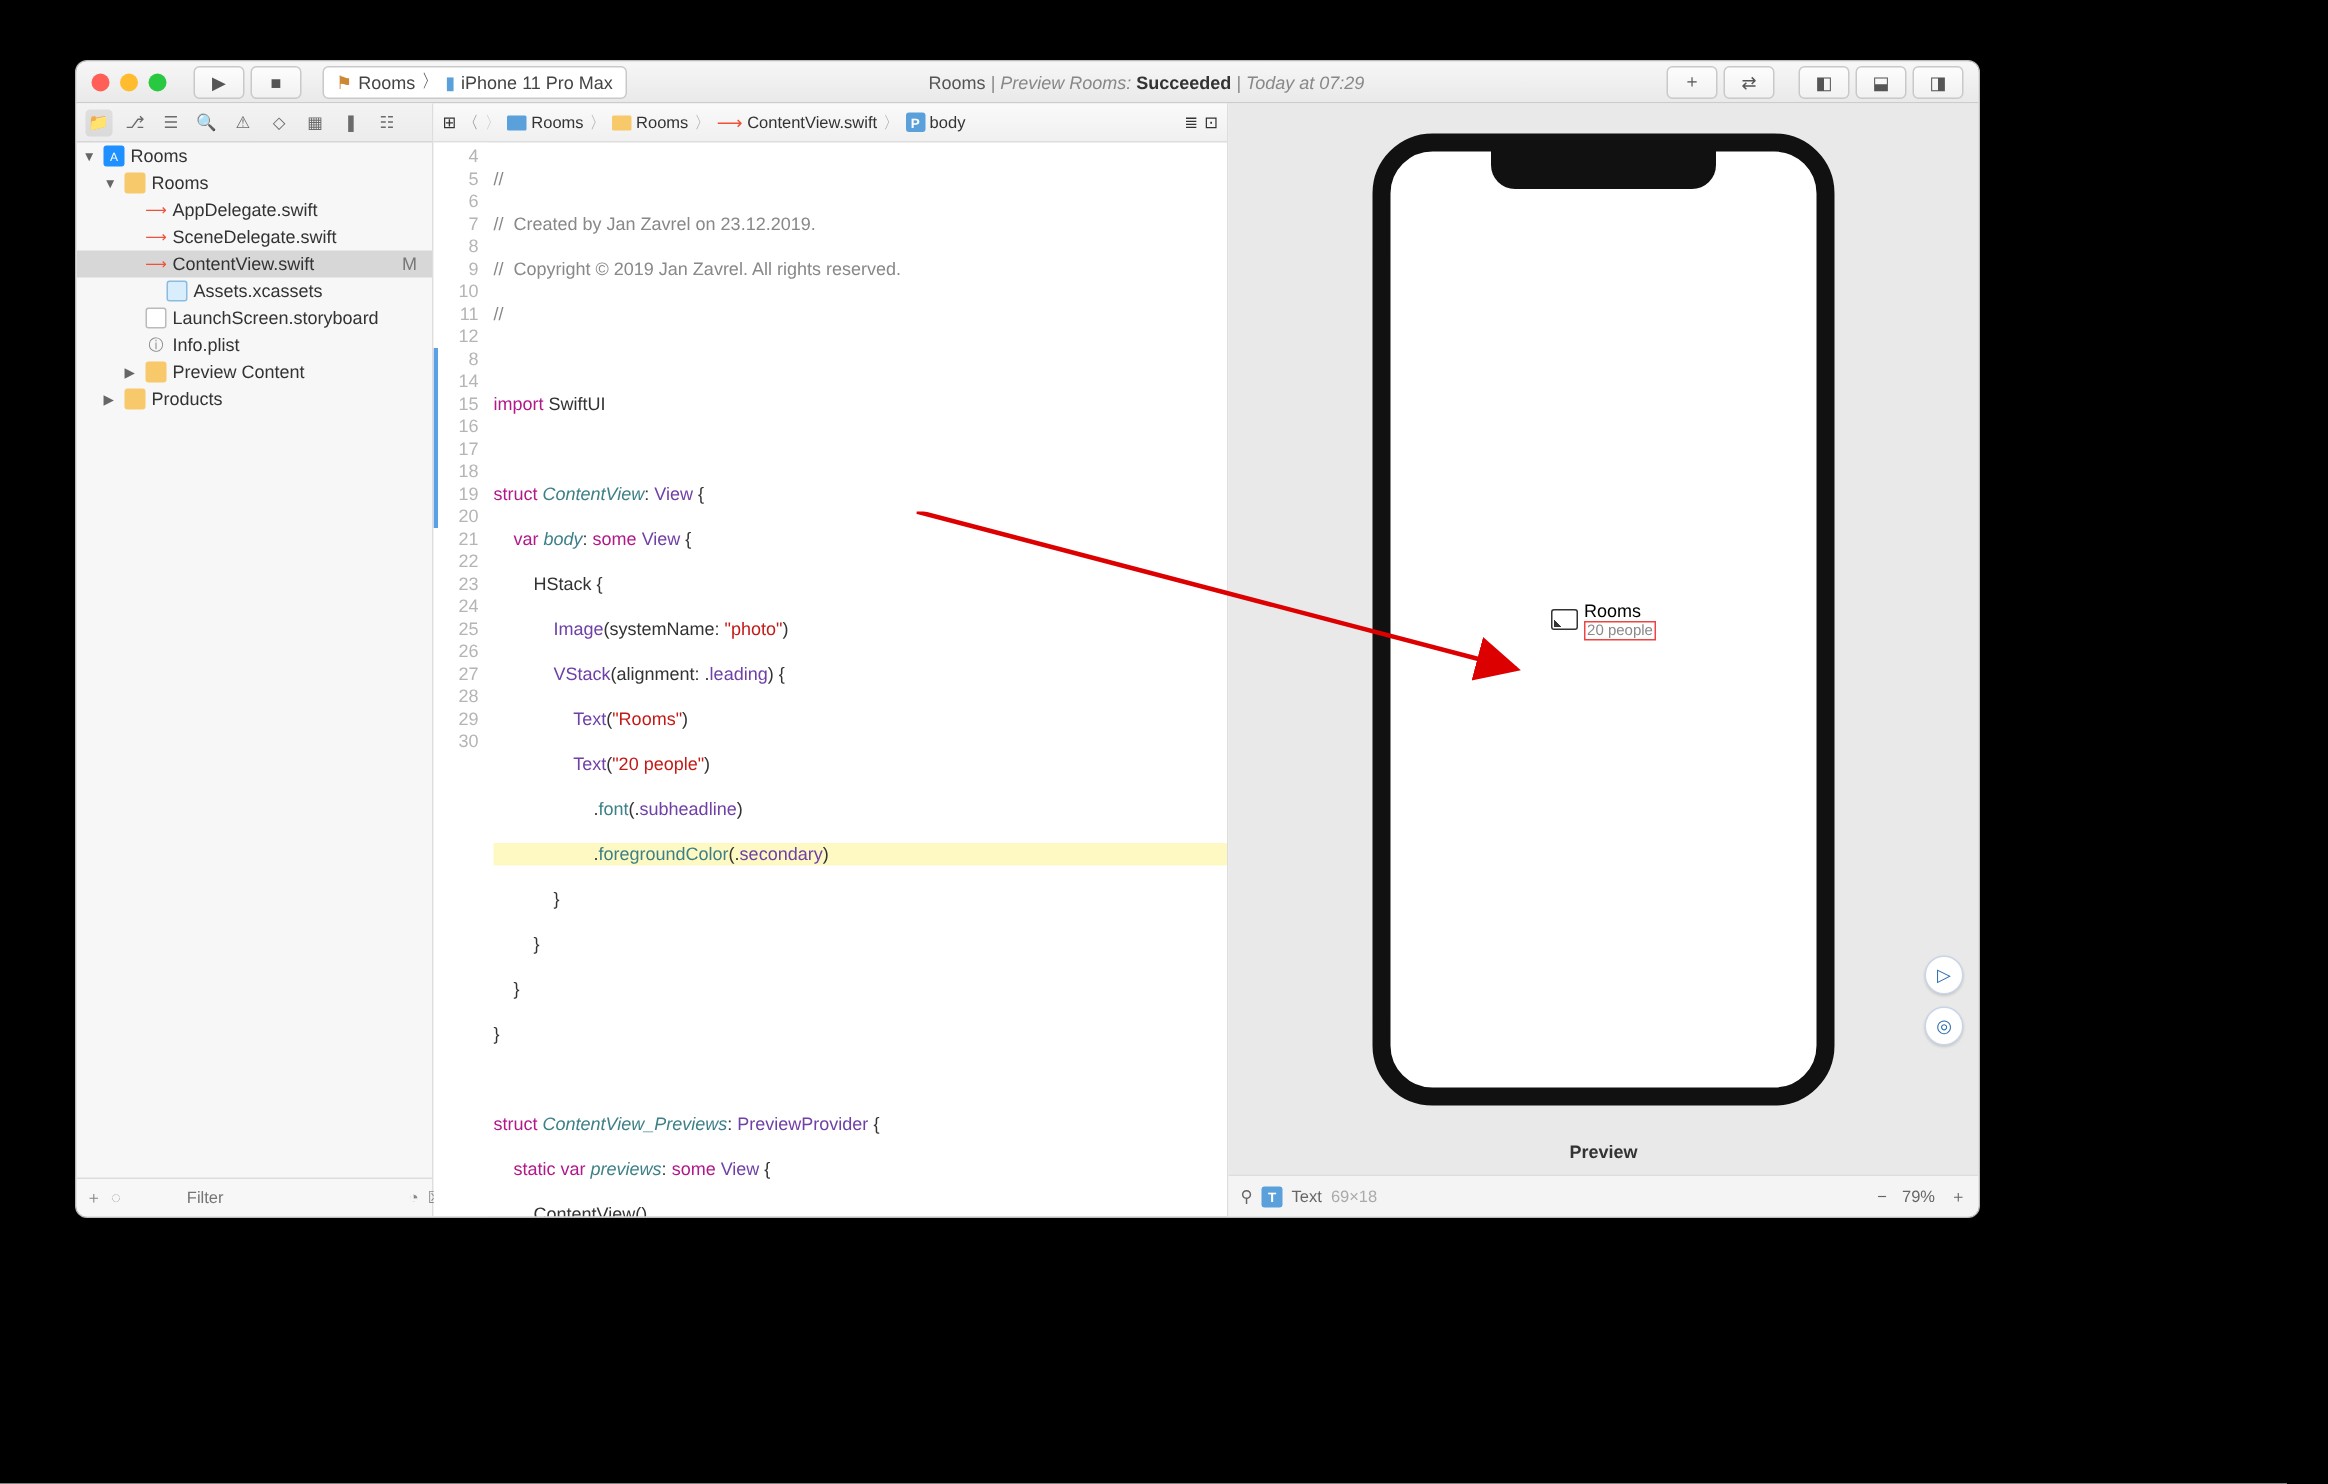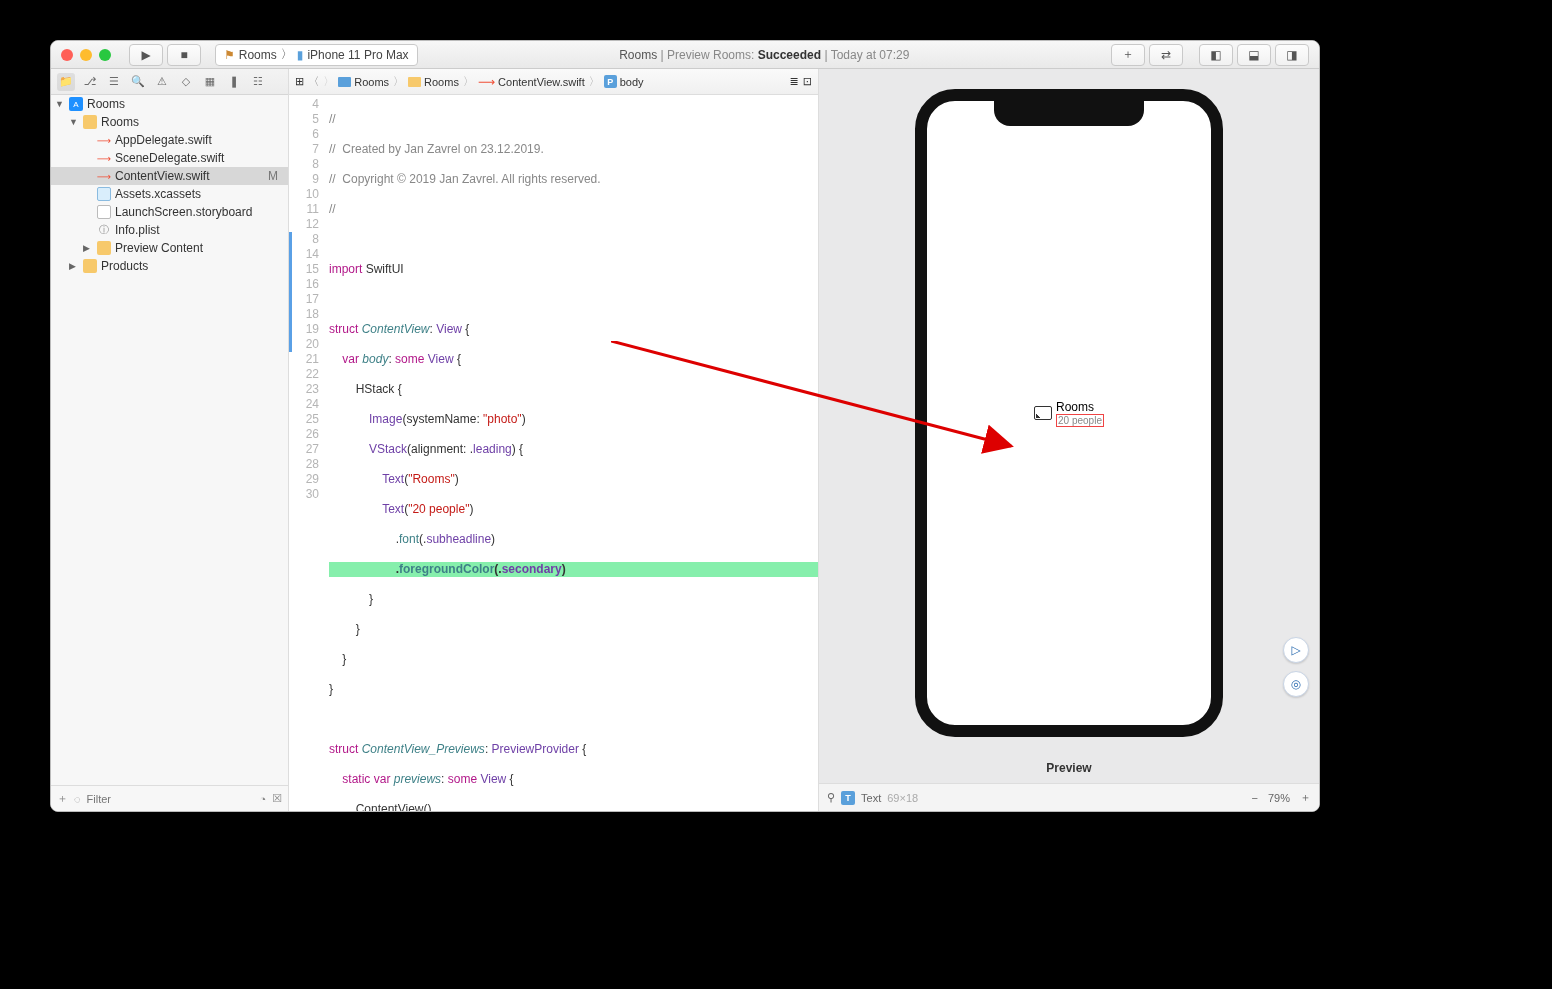--- a/index.html
+++ b/index.html
@@ -5,55 +5,55 @@
 * { box-sizing: border-box; margin: 0; padding: 0; font-family: -apple-system, BlinkMacSystemFont, "Helvetica Neue", sans-serif; }
 body { background: #000; width: 1552px; height: 989px; display: flex; align-items: flex-start; justify-content: flex-start; }
 .window { position: relative; width: 1270px; height: 772px; margin: 40px 0 0 50px; background: #fff; border-radius: 8px; box-shadow: 0 20px 60px rgba(0,0,0,0.5); display: flex; flex-direction: column; overflow: hidden; border: 1px solid #bbb; }
 .titlebar { height: 28px; background: linear-gradient(#f7f7f7,#e9e9e9); border-bottom: 1px solid #ccc; display: flex; align-items: center; padding: 0 10px; gap: 8px; font-size: 12px; color: #444; }
 .traffic { display: flex; gap: 7px; margin-right: 10px; }
 .dot { width: 12px; height: 12px; border-radius: 50%; }
 .dot.red{background:#ff5f57;} .dot.yellow{background:#febc2e;} .dot.green{background:#28c840;}
 .toolbar-btn { width: 34px; height: 22px; background: linear-gradient(#fdfdfd,#f1f1f1); border: 1px solid #c9c9c9; border-radius: 4px; display: flex; align-items: center; justify-content: center; color: #555; font-size: 12px; }
 .toolbar-group { display: flex; gap: 4px; align-items: center; }
 .title-center { flex: 1; text-align: center; color: #555; font-size: 12px; }
-.title-center .dim { color: #888; }
+.title-center .dim { color: #888; font-style: italic; }
 .title-center .ok { color: #333; margin-top: 32px; }
 .tab-strip { height: 26px; background: linear-gradient(#f3f3f3,#ececec); border-bottom: 1px solid #d6d6d6; display: flex; align-items: center; padding: 0 6px; gap: 6px; font-size: 11px; color: #555; }
 .tab-icon { width: 18px; height: 18px; display: flex; align-items: center; justify-content: center; color: #6b6b6b; border-radius: 3px; }
 .tab-icon.active { background: rgba(0,0,0,0.08); color: #2b6cb0; }
 .workspace { flex: 1; display: flex; min-height: 0; }
 .navigator { width: 238px; background: #f7f7f7; border-right: 1px solid #ddd; display: flex; flex-direction: column; }
 .nav-body { flex: 1; overflow: auto; font-size: 12px; color: #333; }
 .tree-row { display: flex; align-items: center; height: 18px; padding: 0 6px; gap: 4px; }
 .tree-row.sel { background: #d7d7d7; }
 .tree-row .disclose { width: 10px; color: #666; font-size: 9px; }
 .tree-row .ficon { width: 14px; height: 14px; display: flex; align-items: center; justify-content: center; font-size: 10px; }
 .tree-row .ficon.folder { background: #1e90ff; border-radius: 2px; color:#fff; font-size:8px; }
 .tree-row .ficon.folder.gold { background: #f7c96b; }
 .tree-row .ficon.swift { color: #f05138; }
 .tree-row .ficon.assets { background: #d9eefc; border:1px solid #8abbe0; border-radius:2px; }
 .tree-row .ficon.sb { background: #fff; border:1px solid #bbb; border-radius:2px; }
 .tree-row .badge { margin-left: auto; color: #777; padding-right:4px; }
 .nav-filter { height: 26px; border-top: 1px solid #ddd; display: flex; align-items: center; padding: 0 6px; gap: 6px; color: #888; font-size: 11px; }
-.nav-filter input { flex:1; border:none; background:transparent; outline:none; font-size:11px; color:#555; }
+.nav-filter input { flex:1; border:none; background:transparent; outline:none; font-size:11px; color:#555;margin-left:38px; }
 .editor-area { flex:1; display:flex; min-width:0; }
 .code-pane { flex:1; display:flex; flex-direction:column; border-right:1px solid #ddd; min-width:0; }
 .jumpbar { height: 26px; background: linear-gradient(#fafafa,#f0f0f0); border-bottom: 1px solid #ddd; display:flex; align-items:center; padding:0 6px; gap:4px; font-size:11px; color:#333; }
 .jump-item { display:flex; align-items:center; gap:3px; }
 .jump-sep { color:#aaa; }
 .folder-mini{width:13px;height:10px;background:#f7c96b;border-radius:1px;display:inline-block;}
 .swift-mini{color:#f05138;font-size:12px;}
 .p-mini{width:13px;height:13px;background:#5aa0db;color:#fff;border-radius:2px;font-size:9px;font-weight:bold;display:inline-flex;align-items:center;justify-content:center;}
 .code-scroll { flex:1; display:flex; overflow:hidden; font-family: "SF Mono", Menlo, monospace; font-size:12px; line-height:15px; }
 .gutter { width:36px; text-align:right; color:#b5b5b5; padding:2px 6px 0 0; background:#fff; user-select:none; position:relative; }
 .gutter .ln { height:15px; }
 .change-bar { position:absolute; left:0; top:137px; width:3px; height:120px; background:#5aa0e6; }
 .code { flex:1; padding:2px 0 0 4px; white-space:pre; color:#333; position:relative; }
 .code .ln { height:15px; }
-.code .ln.cur { background:#86efac;font-weight:bold; }
+.code .ln.cur { background:#fef9c3; }
 .kw{color:#b21889;} .ty{color:#6f41a7;} .str{color:#c41a16;} .cm{color:#888;} .fn{color:#3e8087;} .id{color:#3e8087;font-style:italic;} .attr{color:#6f41a7;}
 .preview-pane { width: 500px; background:#e9e9ea; display:flex; flex-direction:column; position:relative; }
 .phone-wrap { flex:1; display:flex; align-items:center; justify-content:center; position:relative; }
 .phone { width: 308px; height: 648px; background:#fff; border: 12px solid #111; border-radius: 40px; position:relative; display:flex; align-items:center; justify-content:center; }
 .notch { position:absolute; top:-1px; left:50%; transform:translateX(-50%); width:150px; height:26px; background:#111; border-radius:0 0 16px 16px; }
 .phone-content { display:flex; align-items:center; gap:4px; font-size:12px; }
 .photo-ph{width:18px;height:14px;border:1px solid #333;border-radius:2px;position:relative;}
 .photo-ph:before{content:"";position:absolute;bottom:1px;left:1px;right:1px;height:6px;background:linear-gradient(45deg,#333 25%, transparent 25%);}
 .vstack{display:flex;flex-direction:column;align-items:flex-start;}
 .sub{color:#888;font-size:10px;border:1px solid #ef4444;padding:0 1px;}
@@ -132,21 +132,21 @@
         </div>
         <div class="tree-row" style="padding-left:46px;">
           <span class="ficon swift">⟶</span>
             <span>SceneDelegate.swift</span>
         </div>
         <div class="tree-row sel" style="padding-left:46px;">
           <span class="ficon swift">⟶</span>
             <span>ContentView.swift</span>
           <span class="badge">M</span>
         </div>
-        <div class="tree-row" style="padding-left:46px;">
+        <div class="tree-row" style="padding-left:60px;">
           <span class="ficon assets"></span>
             <span>Assets.xcassets</span>
         </div>
         <div class="tree-row" style="padding-left:46px;">
           <span class="ficon sb"></span>
             <span>LaunchScreen.storyboard</span>
         </div>
         <div class="tree-row" style="padding-left:46px;">
           <span class="ficon" style="color:#888;">ⓘ</span>
             <span>Info.plist</span>

